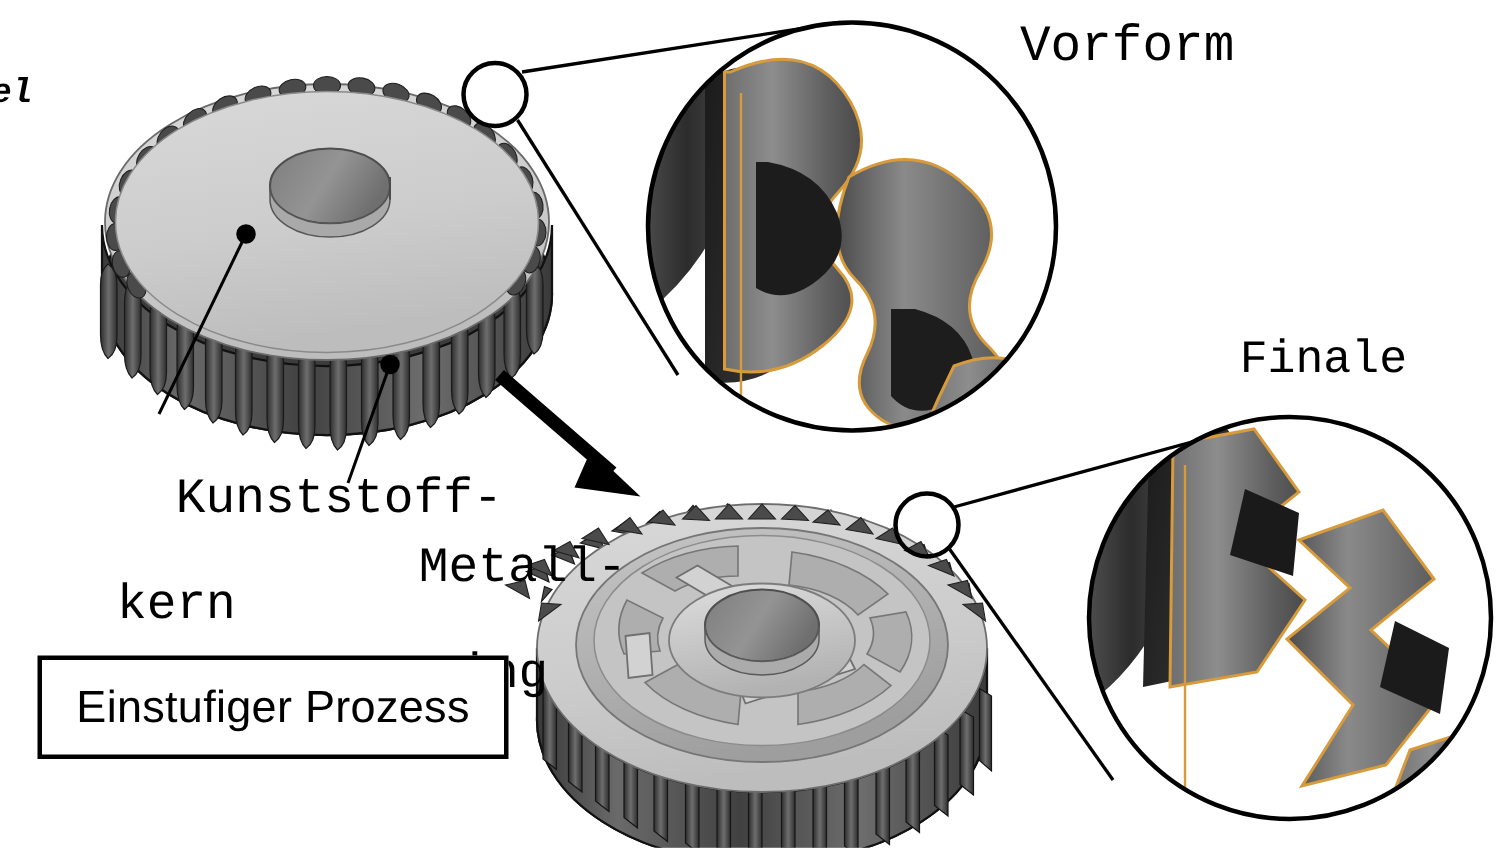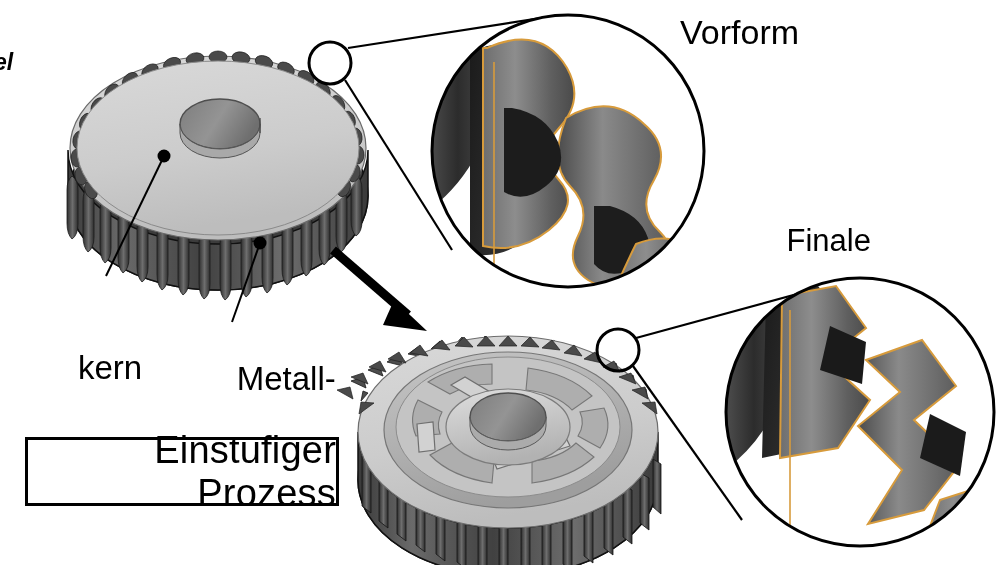--- a/index.html
+++ b/index.html
@@ -6,38 +6,38 @@
   html,body{margin:0;padding:0;background:#ffffff;}
   body{
     width:1000px;height:565px;position:relative;overflow:hidden;
     font-family:"Liberation Sans","DejaVu Sans",sans-serif;
     color:#000;
   }
   #stage{position:absolute;left:0;top:0;width:1000px;height:565px;}
   svg.layer{position:absolute;left:0;top:0;width:1000px;height:565px;overflow:visible;}
 
   
-  .lbl{position:absolute;white-space:pre;line-height:1.08;}
+  .lbl{position:absolute;white-space:pre;line-height:1.08;font-family:Liberation Mono, monospace;}
   #label-edge-fragment{
     left:-6px;top:50px;font-style:italic;font-weight:bold;font-size:23px;
   }
   #label-vorform{left:680px;top:14px;font-size:34px;}
   #label-finale{left:752px;top:191px;font-size:31px;text-align:center;}
   #label-kunststoffkern{left:38px;top:279px;font-size:33px;}
   #label-kunststoffkern .l2{display:block;padding-left:40px;}
   #label-metallring{left:200px;top:325px;font-size:33px;}
   #label-metallring .l2{display:block;text-align:center;padding-left:34px;}
 
   
   #process-box{
     position:absolute;left:25px;top:437px;width:308px;height:63px;
     border:3px solid #000;background:#fff;
     display:flex;align-items:center;justify-content:center;
   }
-  #process-box .txt{font-size:38px;letter-spacing:.2px;text-align:right;}
+  #process-box .txt{font-size:30px;letter-spacing:.2px;text-align:right;}
 </style>
 </head>
 <body>
 
 <div id="stage">
 
   <svg class="layer" viewBox="0 0 1000 565">
     <defs>
 
       <linearGradient id="gRimTop" x1="0" y1="0" x2="1" y2="0">
@@ -324,20 +324,21 @@
 
   <div class="lbl" id="label-edge-fragment">el</div>
 
   <div class="lbl" id="label-vorform">Vorform</div>
 
   <div class="lbl" id="label-finale">
     <span>Finale</span><br>
   </div>
 
   <div class="lbl" id="label-kunststoffkern">
+    <span>Kunststoff-</span>
     <span class="l2">kern</span>
   </div>
 
   <div class="lbl" id="label-metallring">
     <span>Metall-</span>
     <span class="l2">ring</span>
   </div>
 
   <div id="process-box">
     <span class="txt">Einstufiger Prozess</span>

